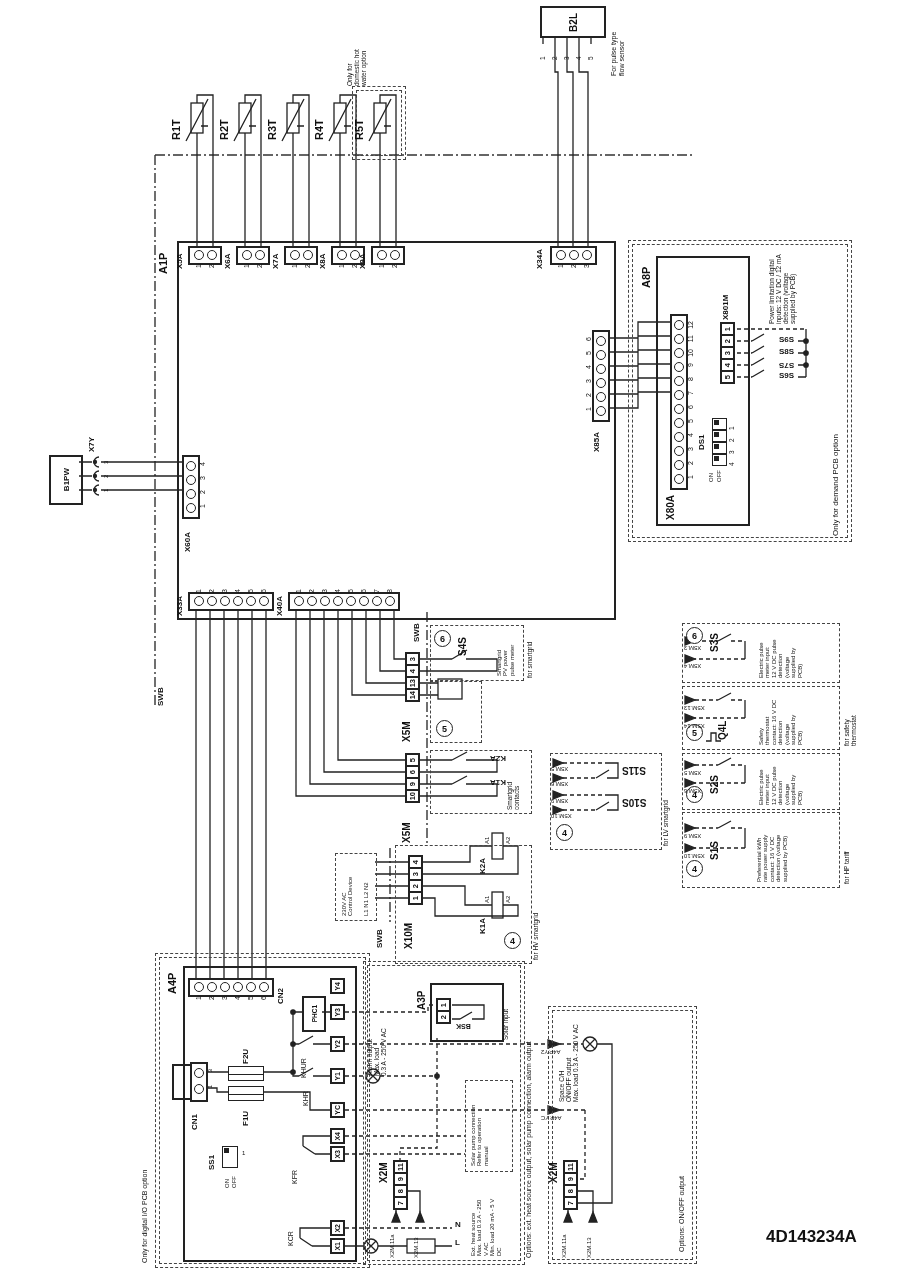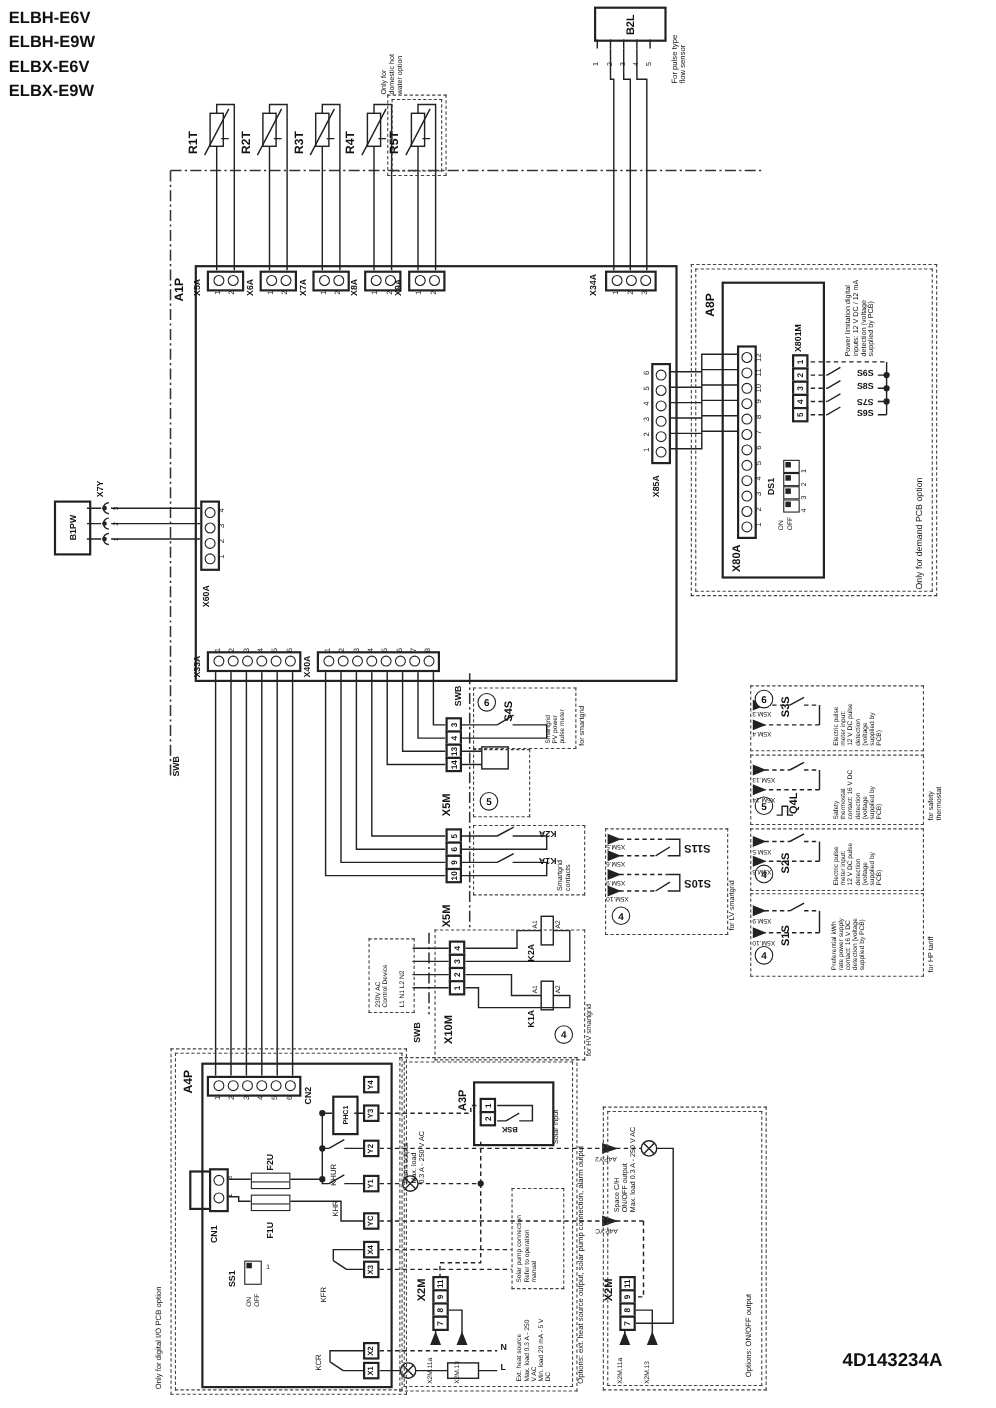--- a/index.html
+++ b/index.html
@@ -200,27 +200,20 @@
     <g>
       <circle cx="373" cy="1076" r="7"></circle>
         <path d="M368 1071 L378 1081 M378 1071 L368 1081"></path>
       <circle cx="371" cy="1246" r="7"></circle>
         <path d="M366 1241 L376 1251 M376 1241 L366 1251"></path>
       <circle cx="590" cy="1044" r="7"></circle>
         <path d="M585 1039 L595 1049 M595 1039 L585 1049"></path>
     </g>
   </svg>
 
-  <div class="models">
-
-  <div>ELBH-E6V</div>
-      <div>ELBH-E9W</div>
-      <div>ELBX-E6V</div>
-      <div>ELBX-E9W</div>
-    </div>
   <div class="lb b" style="left:766px;top:1228px;font-size:17px;">4D143234A</div>
 
   <div class="lb b rotv f11" style="left:171px;top:98px;height:42px;">R1T</div>
   <div class="lb b rotv f11" style="left:219px;top:98px;height:42px;">R2T</div>
   <div class="lb b rotv f11" style="left:267px;top:98px;height:42px;">R3T</div>
   <div class="lb b rotv f11" style="left:314px;top:98px;height:42px;">R4T</div>
   <div class="lb b rotv f11" style="left:354px;top:98px;height:42px;">R5T</div>
   <div class="dbox dbox2" style="left:352px;top:86px;width:52px;height:72px;"></div>
   <div class="lb rotv f65" style="left:346px;top:8px;height:78px;">Only for
 domestic hot

